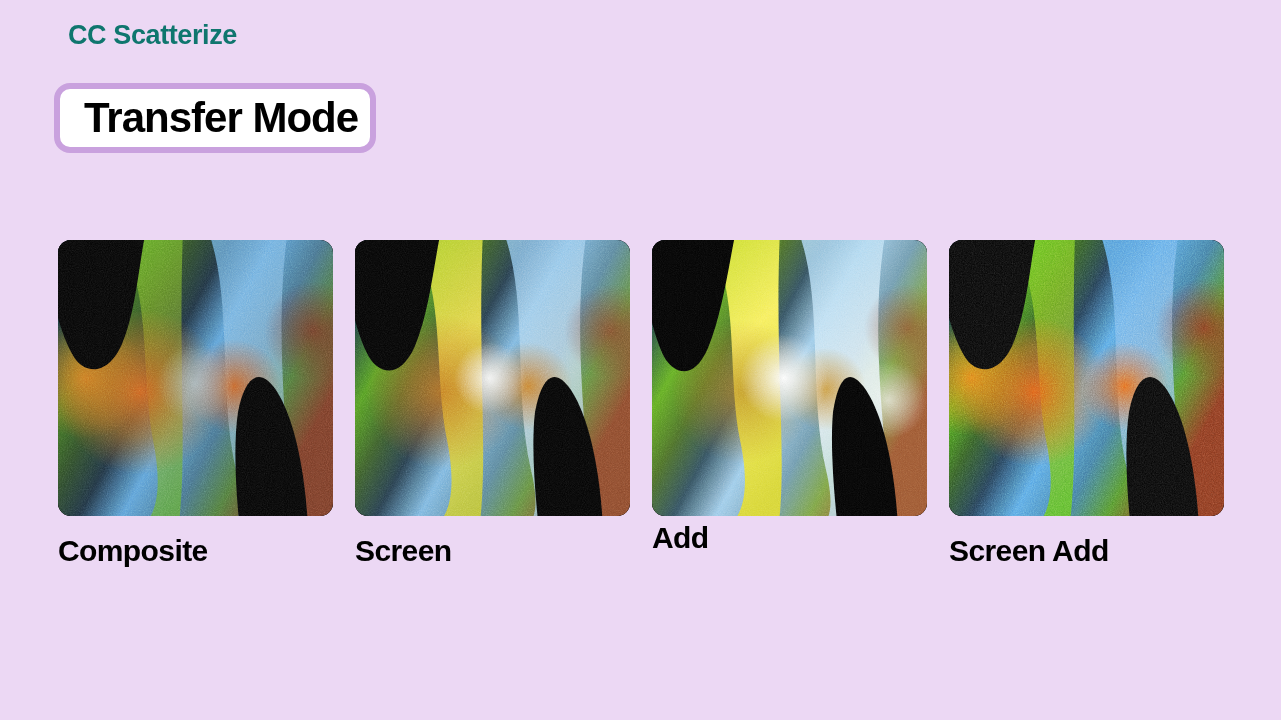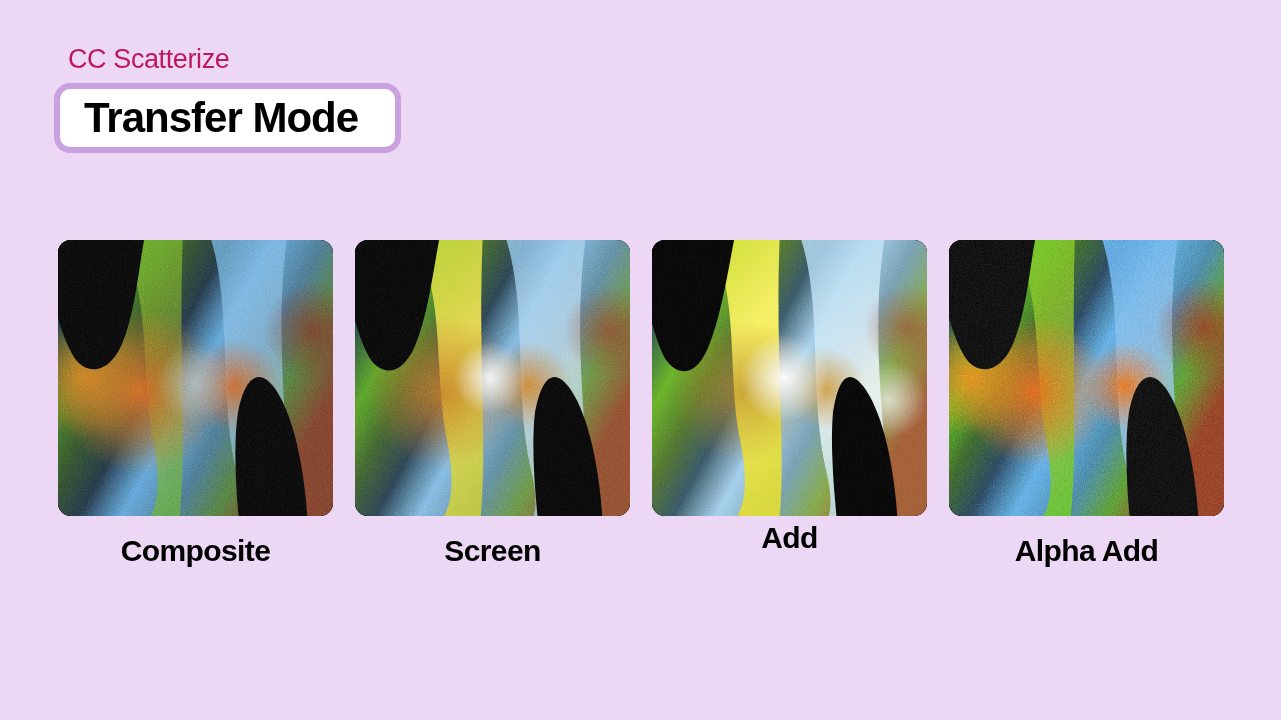--- a/index.html
+++ b/index.html
@@ -19,39 +19,39 @@
   
   #header-block {
     position: absolute;
     left: 0;
     top: 0;
     width: 100%;
   }
   #effect-name {
     position: absolute;
     left: 68px;
-    top: 44px;
+    top: 20px;
     font-size: 27px;
-    font-weight: normal;
+    font-weight: bold;
     letter-spacing: -0.4px;
-    color: #be185d;
+    color: #0f766e;
     white-space: nowrap;
   }
   #property-pill {
     position: absolute;
     left: 54px;
     top: 83px;
     height: 70px;
     box-sizing: border-box;
     display: flex;
     align-items: center;
     background: #ffffff;
     border: 6px solid #c9a1de;
     border-radius: 16px;
-    padding: 0 37px 0 24px;
+    padding: 0 12px 0 24px;
   }
   #property-label {
     font-size: 42px;
     font-weight: bold;
     letter-spacing: -1px;
     color: #000000;
     white-space: nowrap;
     line-height: 1;
   }
 
@@ -61,21 +61,21 @@
     left: 58px;
     top: 240px;
     width: 1163px;
     display: flex;
     gap: 22px;
   }
   .variant-cell {
     width: 275px;
     display: flex;
     flex-direction: column;
-    align-items: center;
+    align-items: flex-start;
   }
   .variant-thumb {
     width: 275px;
     height: 276px;
     border-radius: 13px;
     overflow: hidden;
     background: #000000;
     display: block;
     position: relative;
   }
@@ -381,16 +381,16 @@
         <rect width="275" height="276" fill="url(#g4hotA)"></rect>
         <rect width="275" height="276" fill="url(#g4hotB)"></rect>
         <rect width="275" height="276" fill="url(#g4hotC)"></rect>
         <rect width="275" height="276" fill="url(#g4hotD)"></rect>
         <path d="M-10,-10 L88,-10 C80,30 78,70 64,104 C50,136 28,133 18,120 C4,100 -6,60 -10,30 Z" fill="#000"></path>
         <path d="M182,290 L250,290 C248,240 238,180 218,150 C200,124 186,140 180,172 C175,205 178,255 182,290 Z" fill="#000"></path>
         <rect width="275" height="276" filter="url(#grain4)" opacity="0.52" style="mix-blend-mode:overlay"></rect>
         <rect width="275" height="276" filter="url(#grain4)" opacity="0.22"></rect>
       </svg>
     </div>
-    <div class="variant-label">Alpha Add</div>
+    <div class="variant-label">Screen Add</div>
   </div>
 
 </div>
 
 </body></html>

